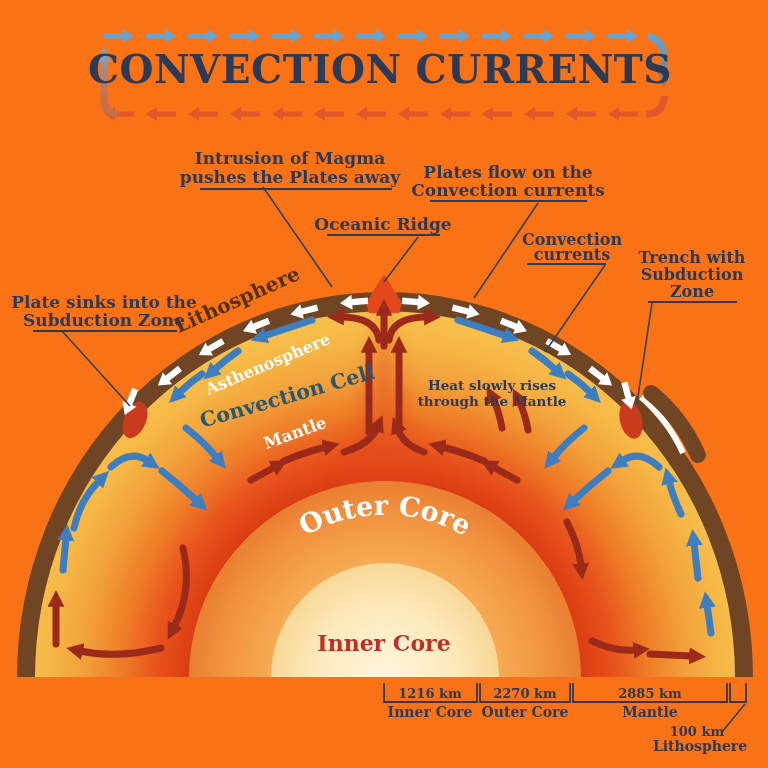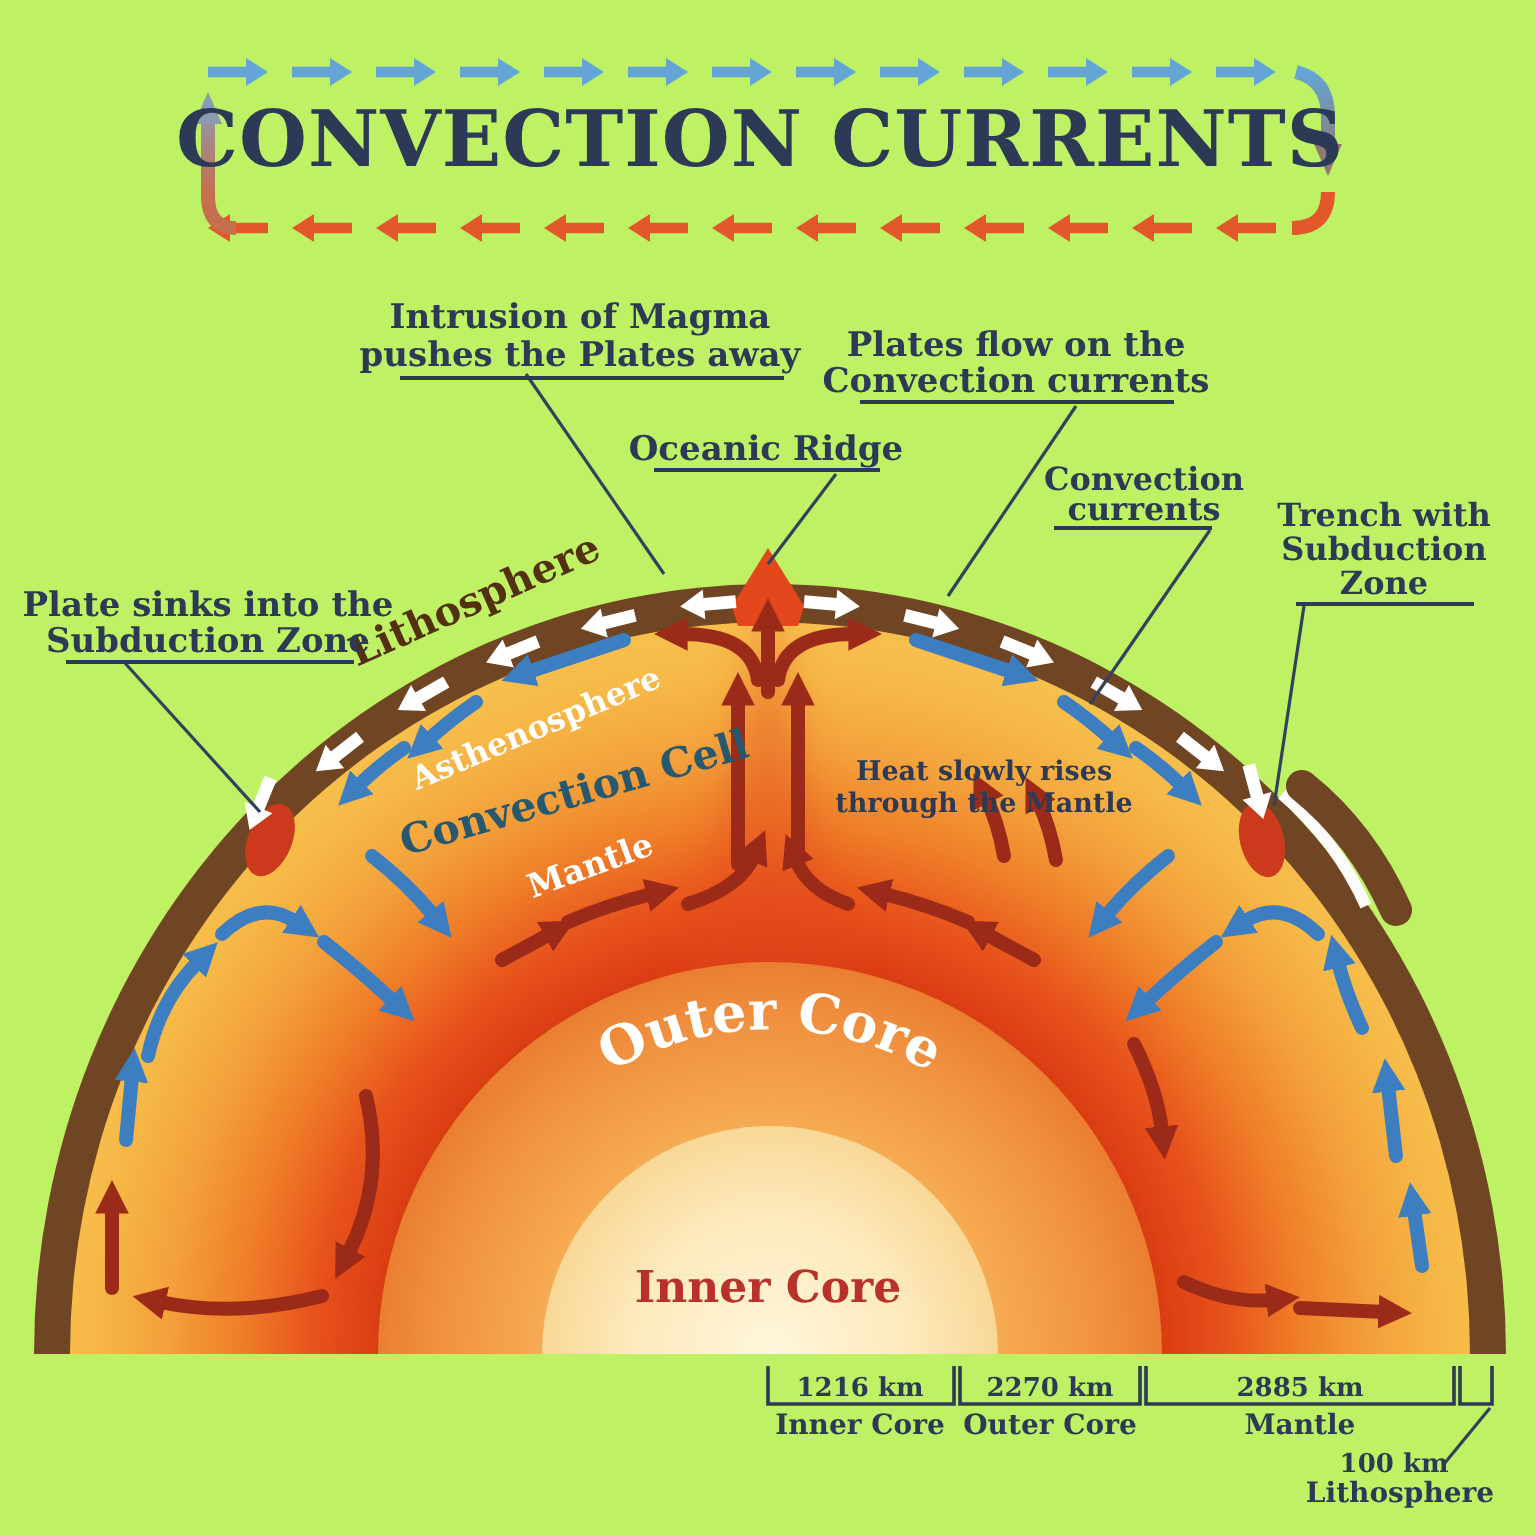--- a/index.html
+++ b/index.html
@@ -1,16 +1,16 @@
 <!DOCTYPE html>
 <html><head>
 <meta charset="utf-8">
 <style>
   html,body{margin:0;padding:0;background:#fcfbf9;}
-  .stage{position:relative;width:768px;height:768px;background:#bef264;overflow:hidden;}
+  .stage{position:relative;width:768px;height:768px;background:#f97316;overflow:hidden;}
   svg{display:block;}
   text{font-family:"DejaVu Serif","Liberation Serif",serif;}
   .t-title{font-weight:bold;font-size:39px;fill:#2c3a55;letter-spacing:.5px;text-anchor:middle;}
   .t-callout{font-weight:bold;font-size:17px;fill:#2c3a55;text-anchor:middle;}
   .t-callout-sm{font-weight:bold;font-size:16px;fill:#2c3a55;text-anchor:middle;}
   .t-heat{font-weight:bold;font-size:13.5px;fill:#2c3a55;text-anchor:middle;}
   .t-litho{font-weight:bold;font-size:20px;fill:#53300f;text-anchor:middle;}
   .t-asth{font-weight:bold;font-size:16px;fill:#ffffff;text-anchor:middle;}
   .t-cell{font-weight:bold;font-size:20.5px;fill:#27586d;text-anchor:middle;}
   .t-mantle{font-weight:bold;font-size:16.5px;fill:#ffffff;text-anchor:middle;}

